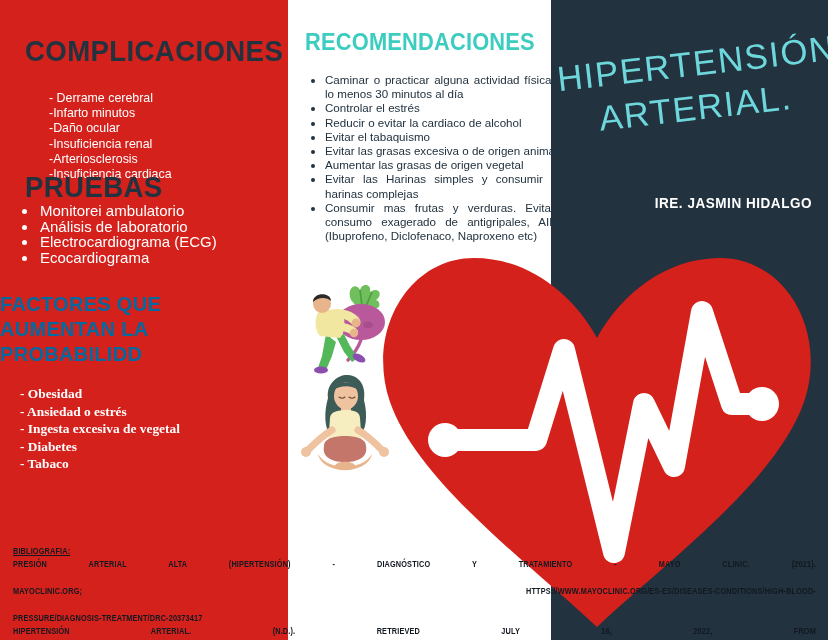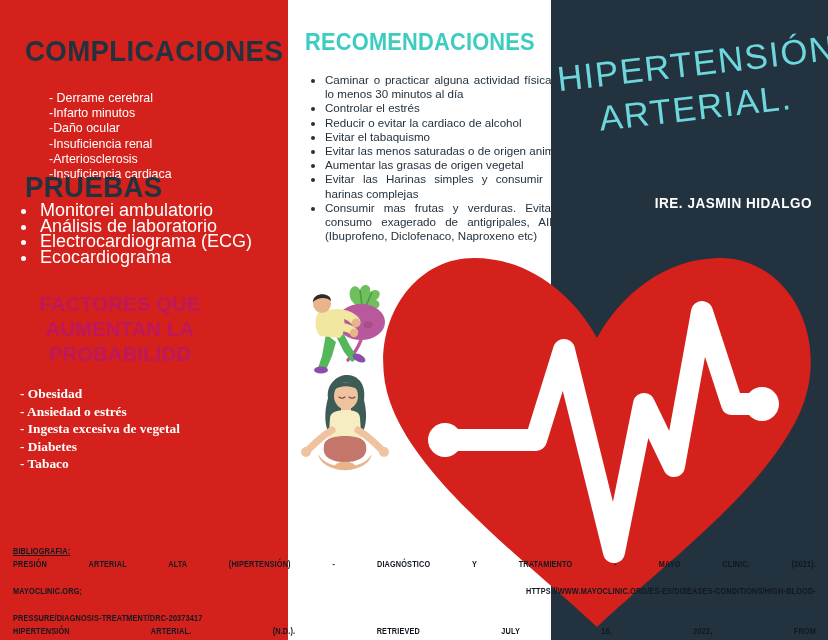--- a/index.html
+++ b/index.html
@@ -55,30 +55,29 @@
     margin:16px;padding:0;list-style:none;
     color:#fff;font-size:12.4px;line-height:15.2px;
     font-family:"Liberation Sans",sans-serif;
   }
   #list-complicaciones{top:75px;}
 
   .list-bullet{
     position:absolute;left:20px;
     margin:0;padding:0 0 0 18px;
     list-style:disc;
-    color:#fff;font-size:18px;line-height:15.6px;
+    color:#fff;font-size:15px;line-height:15.6px;
     font-family:"Liberation Sans",sans-serif;
   }
   #list-pruebas{top:203px;}
   #list-pruebas li{padding-left:2px;}
 
   #h-factores{
     position:absolute;left:0;top:292px;width:240px;
-    text-align:center;
-    color:#be185d;
+    color:#0369a1;
     font-family:"Liberation Sans Narrow","Liberation Sans",sans-serif;
     font-weight:bold;font-size:20px;line-height:25px;
     letter-spacing:0.3px;text-transform:uppercase;
   }
   #list-factores{
     position:absolute;left:20px;top:385px;width:250px;
     margin:0;padding:0;list-style:none;
     color:#ffffff;font-size:13.4px;line-height:17.6px;
     font-weight:600;
     font-family:Liberation Serif, serif;
@@ -263,21 +262,21 @@
   </div>
 
   <div class="col-mid">
     <h2 id="h-recomendaciones">RECOMENDACIONES</h2>
 
     <ul id="list-recomendaciones">
       <li>Caminar o practicar alguna actividad física por lo menos 30 minutos al día</li>
       <li>Controlar el estrés</li>
       <li>Reducir o evitar la cardiaco de alcohol</li>
       <li>Evitar el tabaquismo</li>
-      <li>Evitar las menos saturadas o de origen animal</li>
+      <li>Evitar las grasas excesiva o de origen animal</li>
       <li>Aumentar las grasas de origen vegetal</li>
       <li>Evitar las Harinas simples y consumir mas harinas complejas</li>
       <li>Consumir mas frutas y verduras. Evitar el consumo exagerado de antigripales, AINES (Ibuprofeno, Diclofenaco, Naproxeno etc)</li>
     </ul>
   </div>
 
   <div class="col-right">
     <div id="title-main">HIPERTENSIÓN
 ARTERIAL.</div>
     <div id="author">IRE. JASMIN HIDALGO</div>

